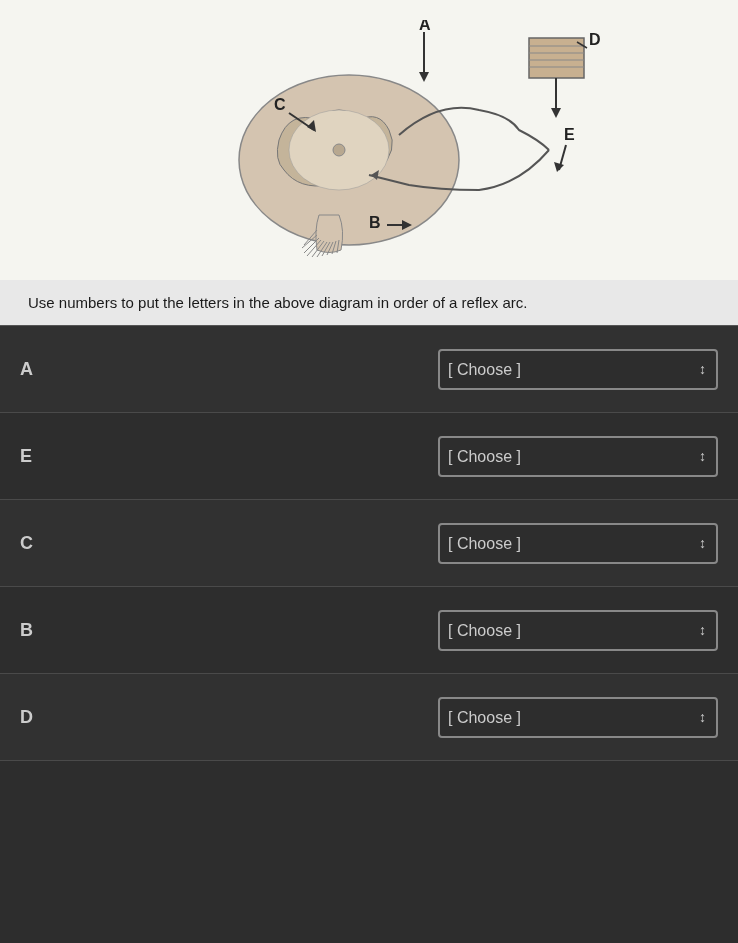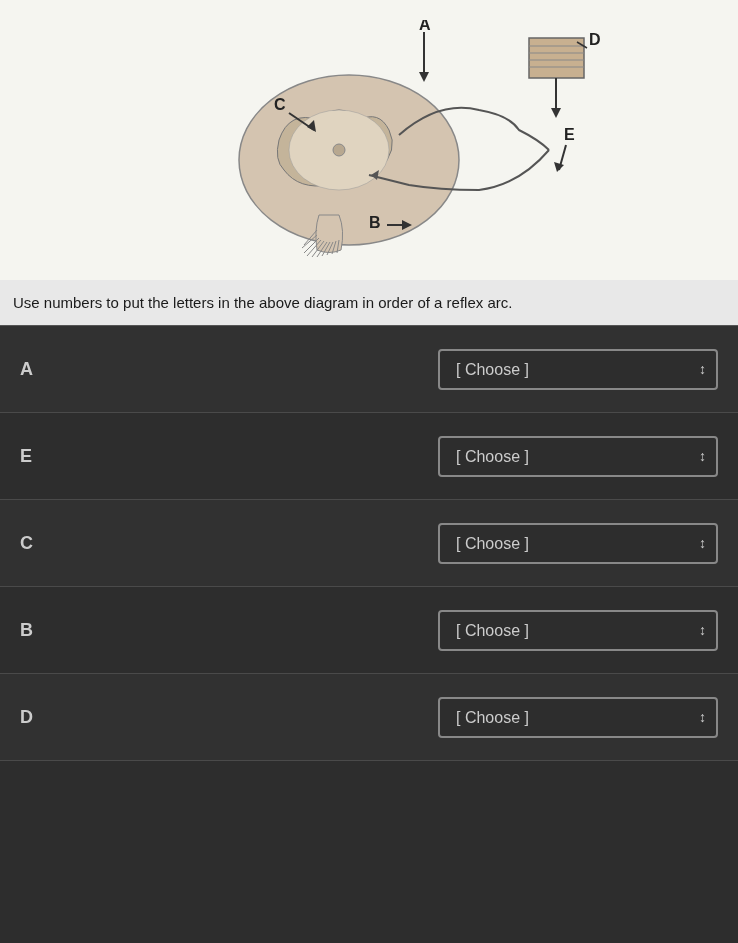--- a/index.html
+++ b/index.html
@@ -29,21 +29,21 @@
     }
 
     .diagram-svg {
       width: 500px;
       height: 240px;
     }
 
     .instruction-text {
       color: #1a1a1a;
       background-color: #e8e8e8;
-      padding: 14px 13px;
+      padding: 14px 28px;
       font-size: 15px;
       font-weight: normal;
       border-bottom: 1px solid #555;
     }
 
     .questions-container {
       width: 100%;
     }
 
     .question-row {
@@ -77,21 +77,21 @@
       align-items: center;
     }
 
     .choose-select {
       appearance: none;
       -webkit-appearance: none;
       background-color: #2d2d2d;
       color: #cccccc;
       border: 2px solid #888888;
       border-radius: 4px;
-      padding: 10px 40px 10px 16px;
+      padding: 10px 40px 10px 8px;
       font-size: 16px;
       width: 280px;
       cursor: pointer;
       outline: none;
     }
 
     .select-arrow {
       position: absolute;
       right: 12px;
       top: 50%;

